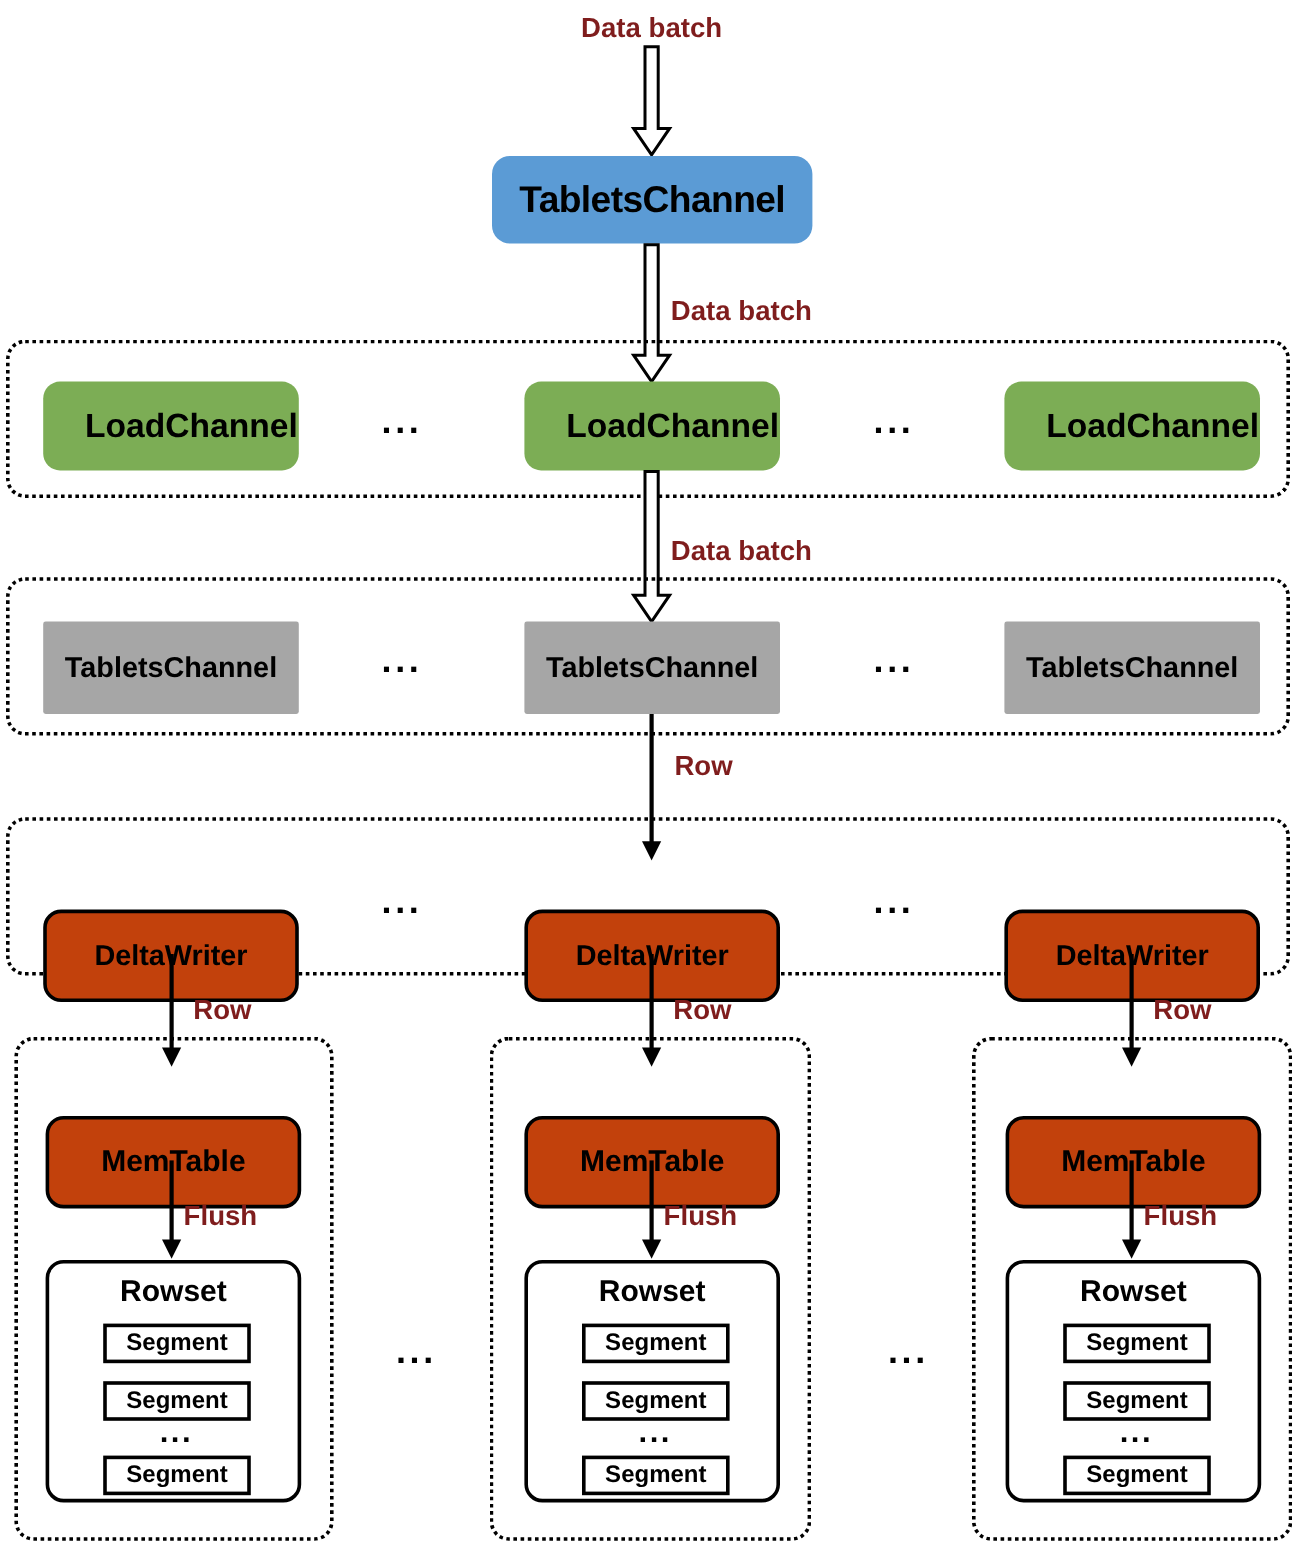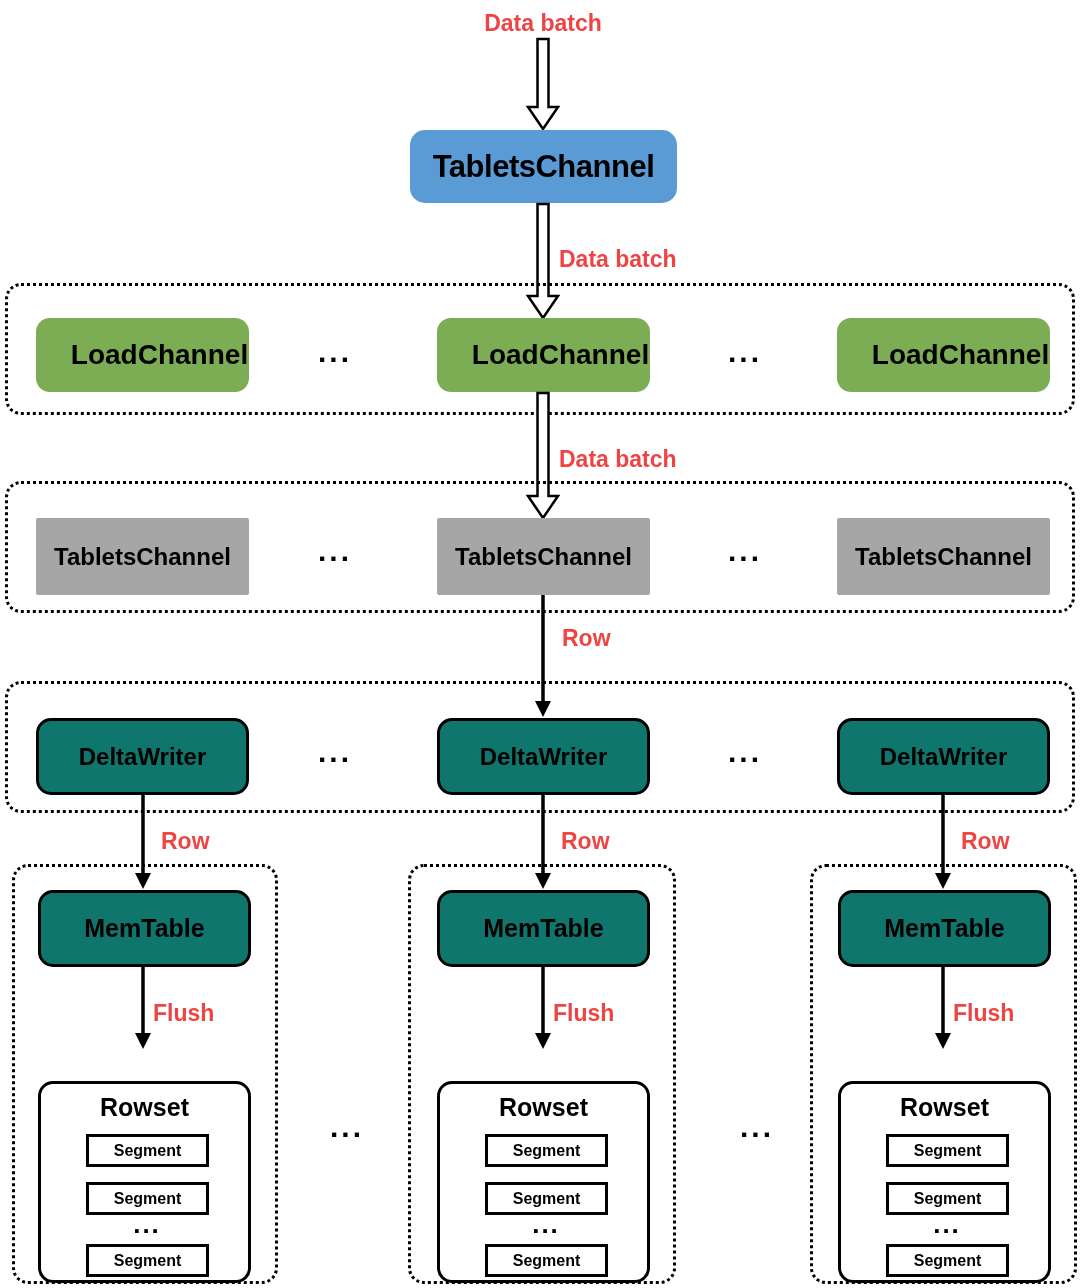--- a/index.html
+++ b/index.html
@@ -1,40 +1,40 @@
 <!DOCTYPE html>
 <html style="--manager_fill: #5B9BD5; --load_channel_fill: #7CAD55; --tablets_channel_fill: #A6A6A6; --line_color: #000000;"><head>
 <meta charset="utf-8">
 <style>
   * { margin:0; padding:0; box-sizing:border-box; }
   html,body { background:#fff; }
   .stage {
     position:relative; width:1080px; height:1288px; background:#fff;
     font-family:"Liberation Sans", sans-serif; color:#000; overflow:hidden;
   }
-  .lbl { position:absolute; font-weight:700; font-size:23px; white-space:nowrap; color:#ef4444; }
+  .lbl { position:absolute; font-weight:700; font-size:23px; white-space:nowrap; color:#7f1d1d; }
   .box {
     position:absolute; display:flex; align-items:center; justify-content:center;
     font-weight:700; white-space:nowrap; color:#000;
   }
   .manager { background:var(--manager_fill,#5B9BD5); border-radius:15px; letter-spacing:-0.5px; }
   .green   { background:var(--load_channel_fill,#7CAD55); border-radius:14px;padding-left:34px; }
   .gray    { background:var(--tablets_channel_fill,#A6A6A6); border-radius:2px; }
-  .outlined{ background:#0f766e; border:3px solid #000; border-radius:15px; }
+  .outlined{ background:#c2410c; border:3px solid #000; border-radius:15px;margin-top:40px; }
   .group   { position:absolute; border:3px dotted #000; border-radius:16px; background:transparent; }
   .arr     { position:absolute; overflow:visible; }
   .dots    { position:absolute; transform:translateX(-50%); font-weight:700; font-size:30px;
              line-height:1; letter-spacing:3px; color:#000; }
   .dots.small { font-size:26px; letter-spacing:2px; }
-  .rowset  { position:absolute; background:#fff; border:3px solid #000; border-radius:15px;margin-top:31px; }
+  .rowset  { position:absolute; background:#fff; border:3px solid #000; border-radius:15px; }
   .rowset-title { position:absolute; top:9px; left:0; right:0; text-align:center;
                   font-weight:700; font-size:25px; }
   .segment { position:absolute; left:45px; width:123px; height:33px; background:#fff;
              border:3px solid #000; display:flex; align-items:center; justify-content:center;
-             font-weight:700; font-size:16px; }
+             font-weight:700; font-size:20px; }
 </style>
 </head>
 <body>
 
 <div class="stage">
 
   <div class="lbl" style="left:443px;top:10px;width:200px;text-align:center;">Data batch</div>
 
   <svg class="arr" style="left:526px;top:38px;" width="34" height="92" viewBox="0 0 34 92">
     <polygon points="11.5,1 22.5,1 22.5,69 32,69 17,91 2,69 11.5,69" fill="#ffffff" stroke="#000000" stroke-width="2.5"></polygon>

